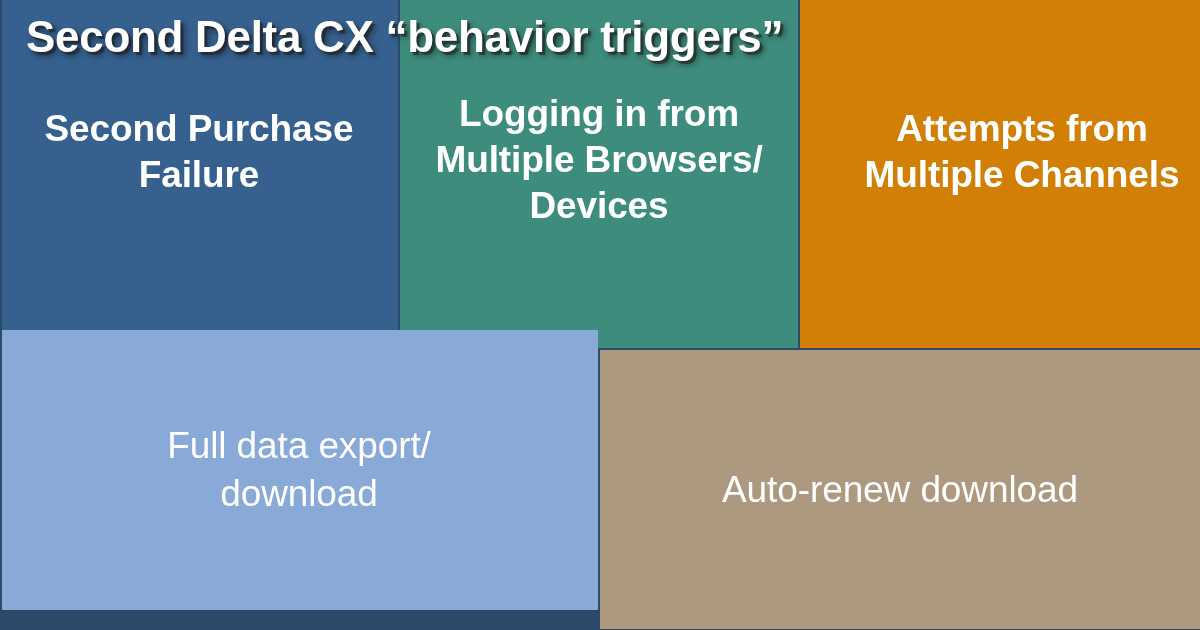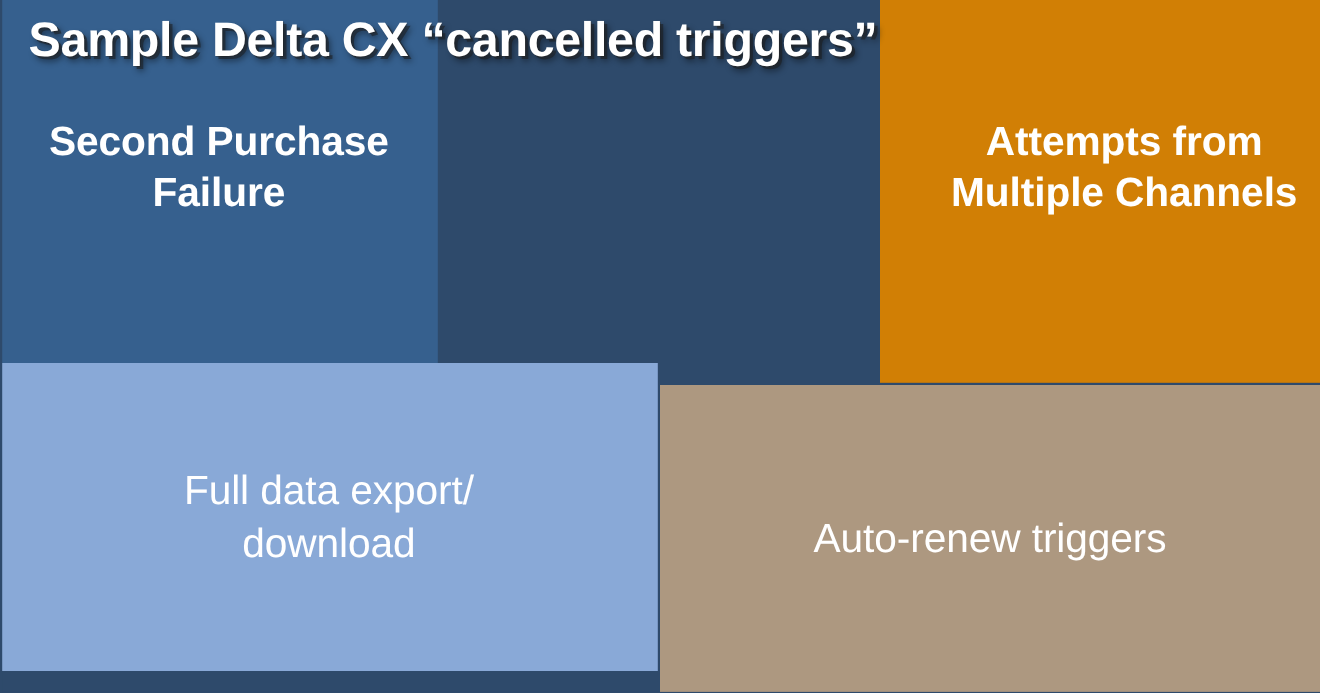--- a/index.html
+++ b/index.html
@@ -117,32 +117,37 @@
 </head>
 <body>
 
 <div id="canvas">
 
   <div class="tile" id="tile-second-purchase-failure">
     <span class="tile-label top-label">Second Purchase
 Failure</span>
   </div>
 
+  <div class="tile" id="tile-multiple-browsers">
+    <span class="tile-label top-label">Logging in from
+Multiple Browsers/
+Devices</span>
+  </div>
 
   <div class="tile" id="tile-multiple-channels">
     <span class="tile-label top-label">Attempts from
 Multiple Channels</span>
   </div>
 
   <div class="tile" id="tile-full-data-export">
     <span class="tile-label bottom-label">Full data export/
 download</span>
   </div>
 
   <div class="tile" id="tile-auto-renew-cancelled">
-    <span class="tile-label bottom-label">Auto-renew triggers</span>
+    <span class="tile-label bottom-label">Auto-renew download</span>
   </div>
 
-  <h1 id="headline">Sample Delta CX “cancelled triggers”</h1>
+  <h1 id="headline">Second Delta CX “behavior triggers”</h1>
 
   <div id="frame-edge"></div>
 
 </div>
 
 </body></html>

